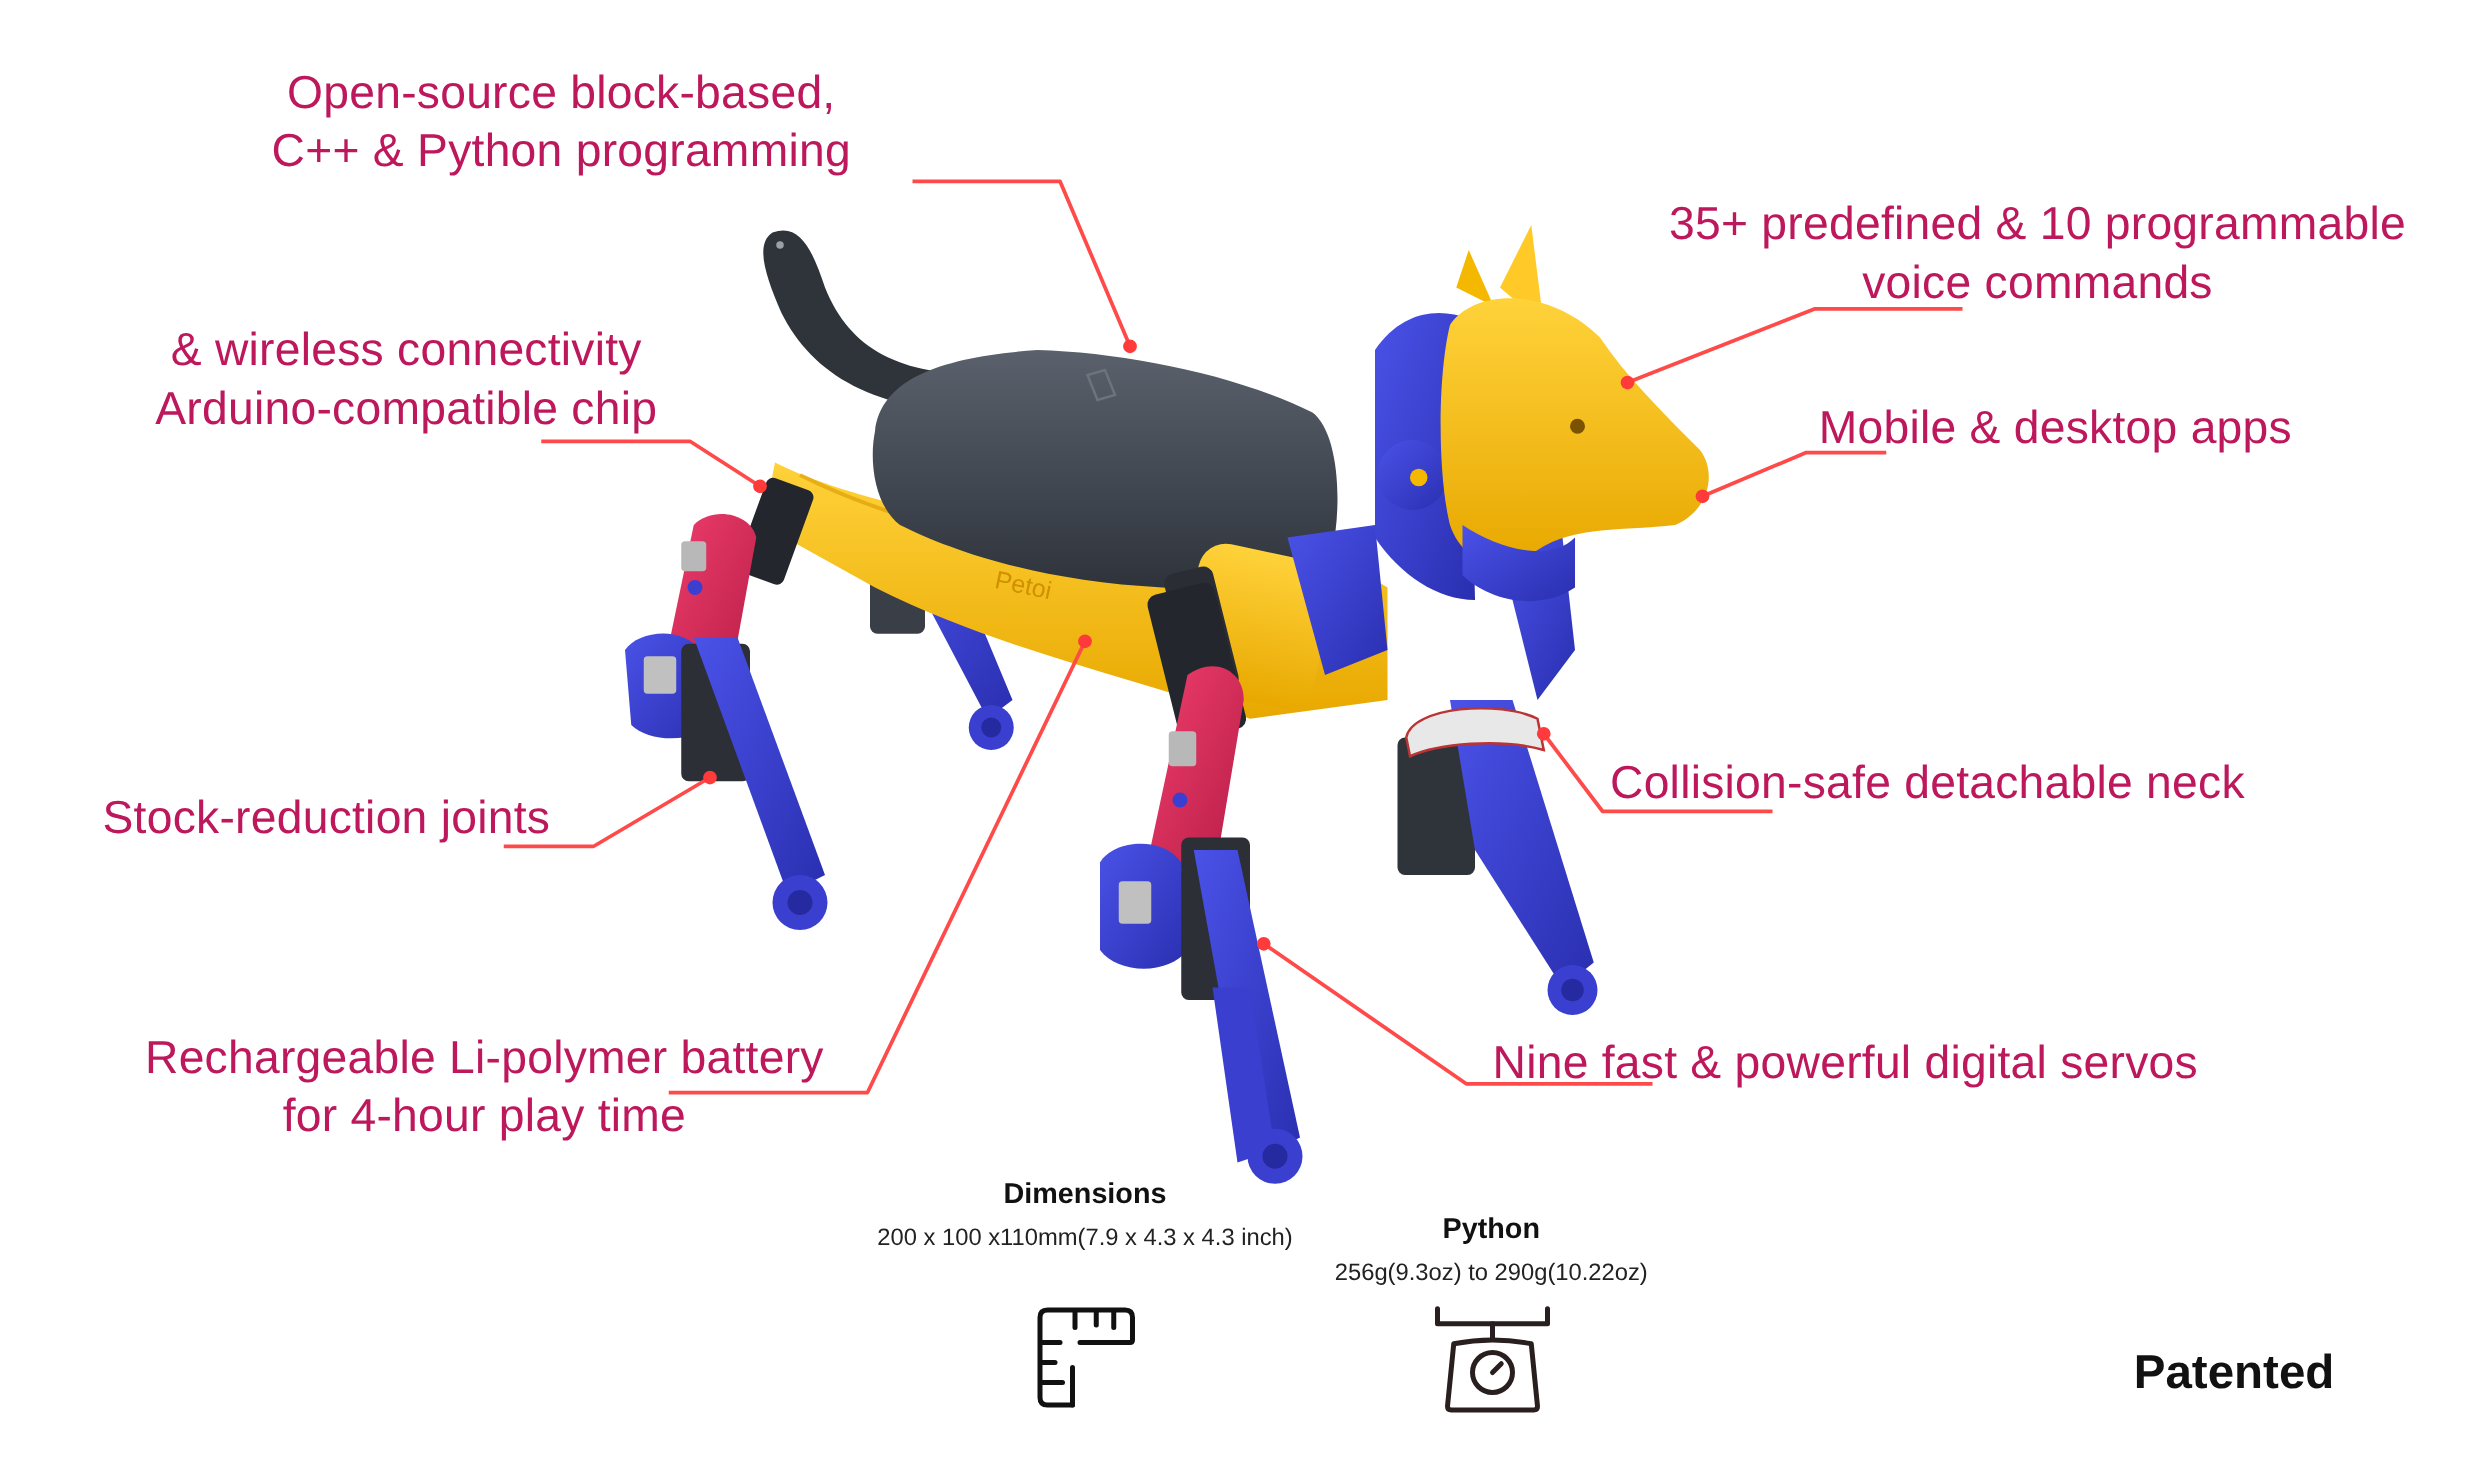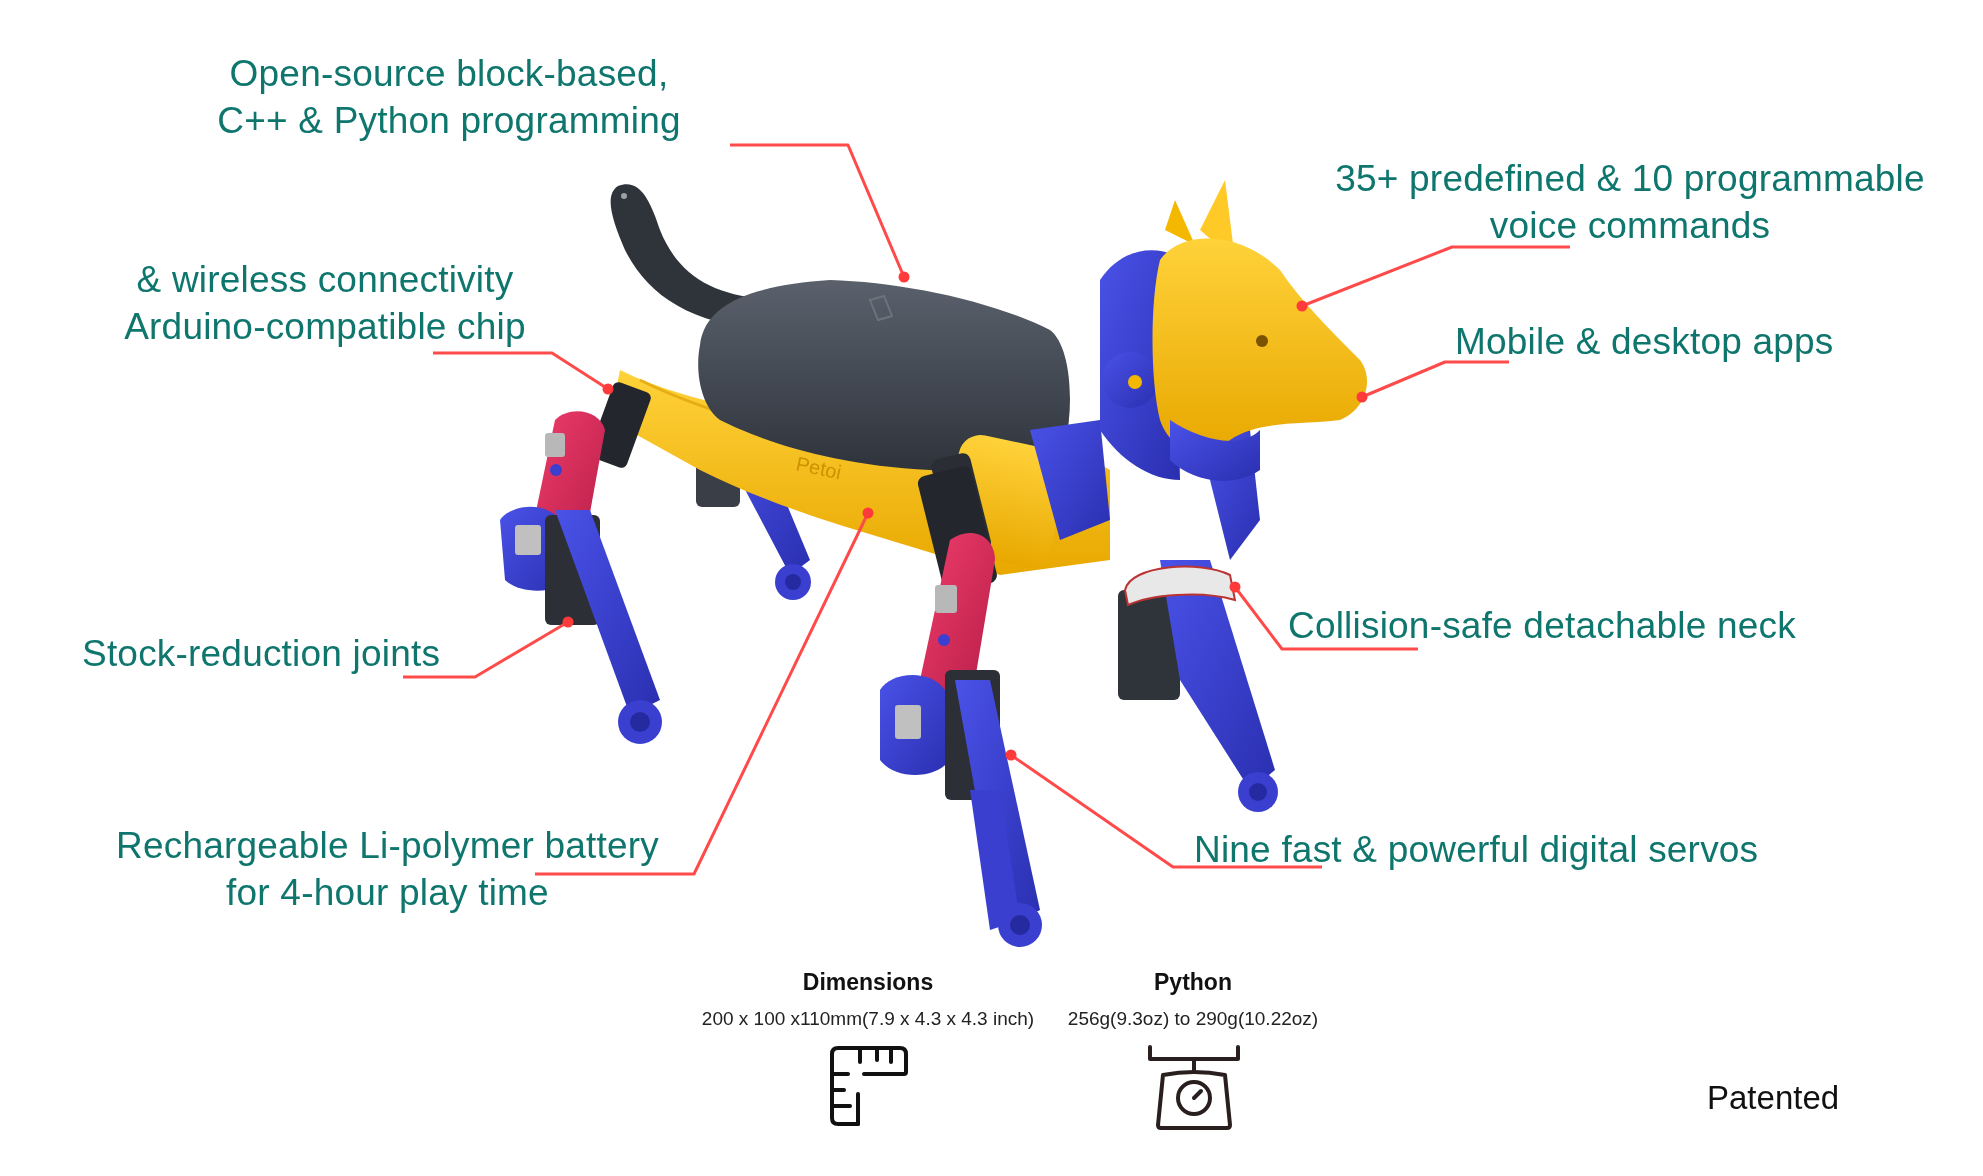--- a/index.html
+++ b/index.html
@@ -1,29 +1,29 @@
 <!DOCTYPE html>
 <html><head>
 <meta charset="utf-8">
 <style>
   html, body { margin: 0; padding: 0; background: #ffffff; }
   body { width: 1983px; height: 1176px; position: relative; overflow: hidden;
          font-family: "Liberation Sans", "DejaVu Sans", sans-serif; color: #111; }
-  .callout { position: absolute; font-size: 37px; line-height: 47px; color: #0f766e;
+  .callout { position: absolute; font-size: 37px; line-height: 47px; color: #be185d;
              white-space: nowrap; letter-spacing: 0.2px; }
   .callout .line { display: block; }
   .center { text-align: center; }
   .left { text-align: center; }
   svg.overlay { position: absolute; left: 0; top: 0; }
   .spec { position: absolute; text-align: center; white-space: nowrap; }
   .spec-label { font-weight: bold; font-size: 23px; line-height: 28px; color: #111; }
   .spec-value { font-size: 19px; line-height: 22px; color: #222; margin-top: 12px; }
   .spec-icon { position: absolute; }
-  .patented { position: absolute; left: 1707px; top: 1080px; font-weight: normal;
-              font-size: 33px; line-height: 36px; color: #111; }
+  .patented { position: absolute; left: 1707px; top: 1080px; font-weight: bold;
+              font-size: 38px; line-height: 36px; color: #111; }
 </style>
 </head>
 <body>
 
 <svg class="overlay" width="1983" height="1176" viewBox="0 0 1983 1176" xmlns="http://www.w3.org/2000/svg">
   <defs>
     <linearGradient id="yel" x1="0" y1="0" x2="0" y2="1">
       <stop offset="0" stop-color="#ffd23a"></stop>
         <stop offset="1" stop-color="#e8a800"></stop>
     </linearGradient>
@@ -167,21 +167,21 @@
 </div>
 
 <div class="callout left" style="left:1288px; top:602px;">
   <span class="line">Collision-safe detachable neck</span>
 </div>
 
 <div class="callout left" style="left:1194px; top:826px;">
   <span class="line">Nine fast &amp; powerful digital servos</span>
 </div>
 
-<div class="spec" style="left:668px; top:968px; width:400px;">
+<div class="spec" style="left:668px; top:940px; width:400px;">
   <div class="spec-label">Dimensions</div>
   <div class="spec-value">200 x 100 x110mm(7.9 x 4.3 x 4.3 inch)</div>
 </div>
 <svg class="spec-icon" style="left:828px; top:1044px;" width="84" height="84" viewBox="0 0 84 84">
   <g fill="none" stroke="#111" stroke-width="4" stroke-linecap="round" stroke-linejoin="round">
     <path d="M30,80 L10,80 Q4,80 4,74 L4,10 Q4,4 10,4 L72,4 Q78,4 78,10 L78,28 Q78,30 76,30 L36,30"></path>
     <path d="M30,80 Q30,80 30,50"></path>
     <path d="M32,6 L32,18"></path>
     <path d="M49,6 L49,16"></path>
     <path d="M63,6 L63,18"></path>

